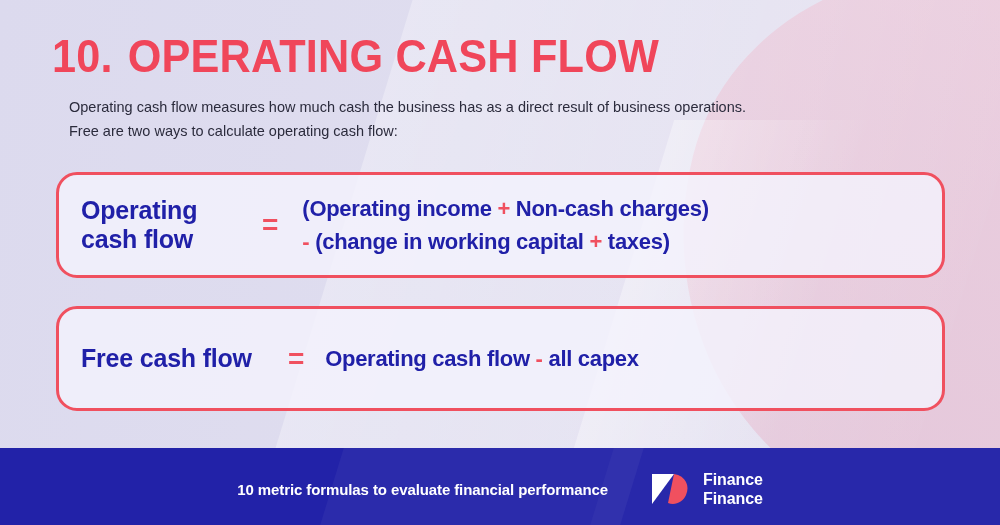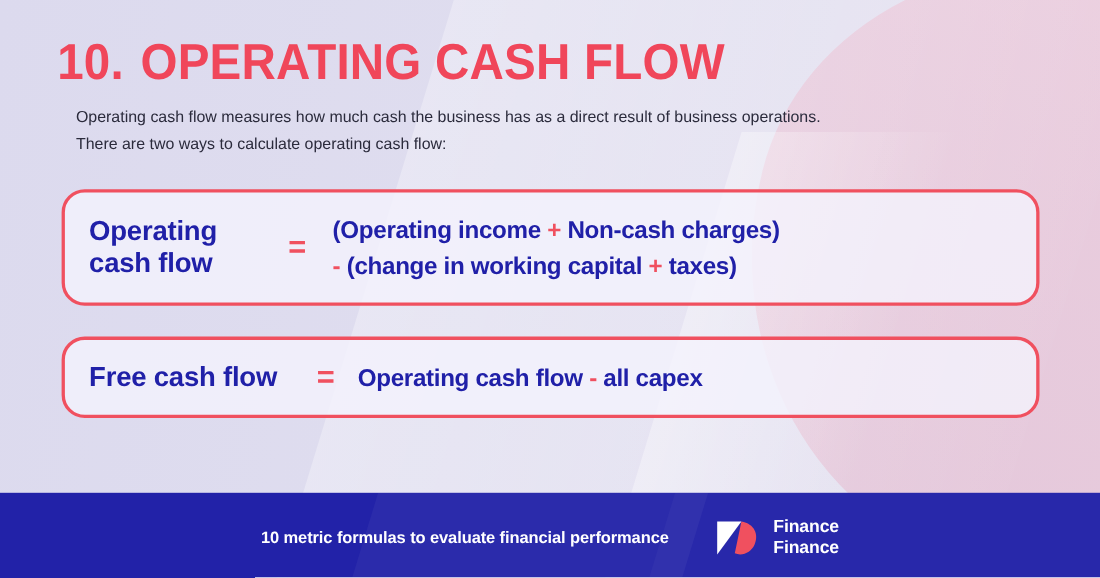--- a/index.html
+++ b/index.html
@@ -90,21 +90,21 @@
     left: 56px;
     width: 889px;
     box-sizing: border-box;
     border: 3px solid #f0505f;
     border-radius: 21px;
     background: rgba(244,243,252,.80);
     display: flex;
     align-items: center;
   }
   #box1 { top: 172px; height: 106px; }
-  #box2 { top: 306px; height: 74px; }
+  #box2 { top: 306px; height: 105px; }
 
   .lhs {
     color: #2020a8;
     font-weight: 700;
     font-size: 25px;
     line-height: 29px;
     letter-spacing: -.2px;
   }
   #box1 .lhs {
     margin-left: 22px;
@@ -202,21 +202,21 @@
   <div class="bg-blob"></div>
   <div class="bg-band"></div>
   <div class="bg-band2"></div>
 
   <div class="title">
     <span class="num">10.</span><span>OPERATING CASH FLOW</span>
   </div>
 
   <div class="subtitle">
     <div>Operating cash flow measures how much cash the business has as a direct result of business operations.</div>
-    <div>There are two ways to calculate operating cash flow:</div>
+    <div>Free are two ways to calculate operating cash flow:</div>
   </div>
 
   <div class="formula-box" id="box1">
     <div class="lhs">
       <div>Operating</div>
       <div>cash flow</div>
     </div>
     <div class="eq">=</div>
     <div class="rhs">
       <div><span class="paren">(</span><span>Operating income </span><span class="op">+</span><span> Non-cash charges</span><span class="paren">)</span></div>

